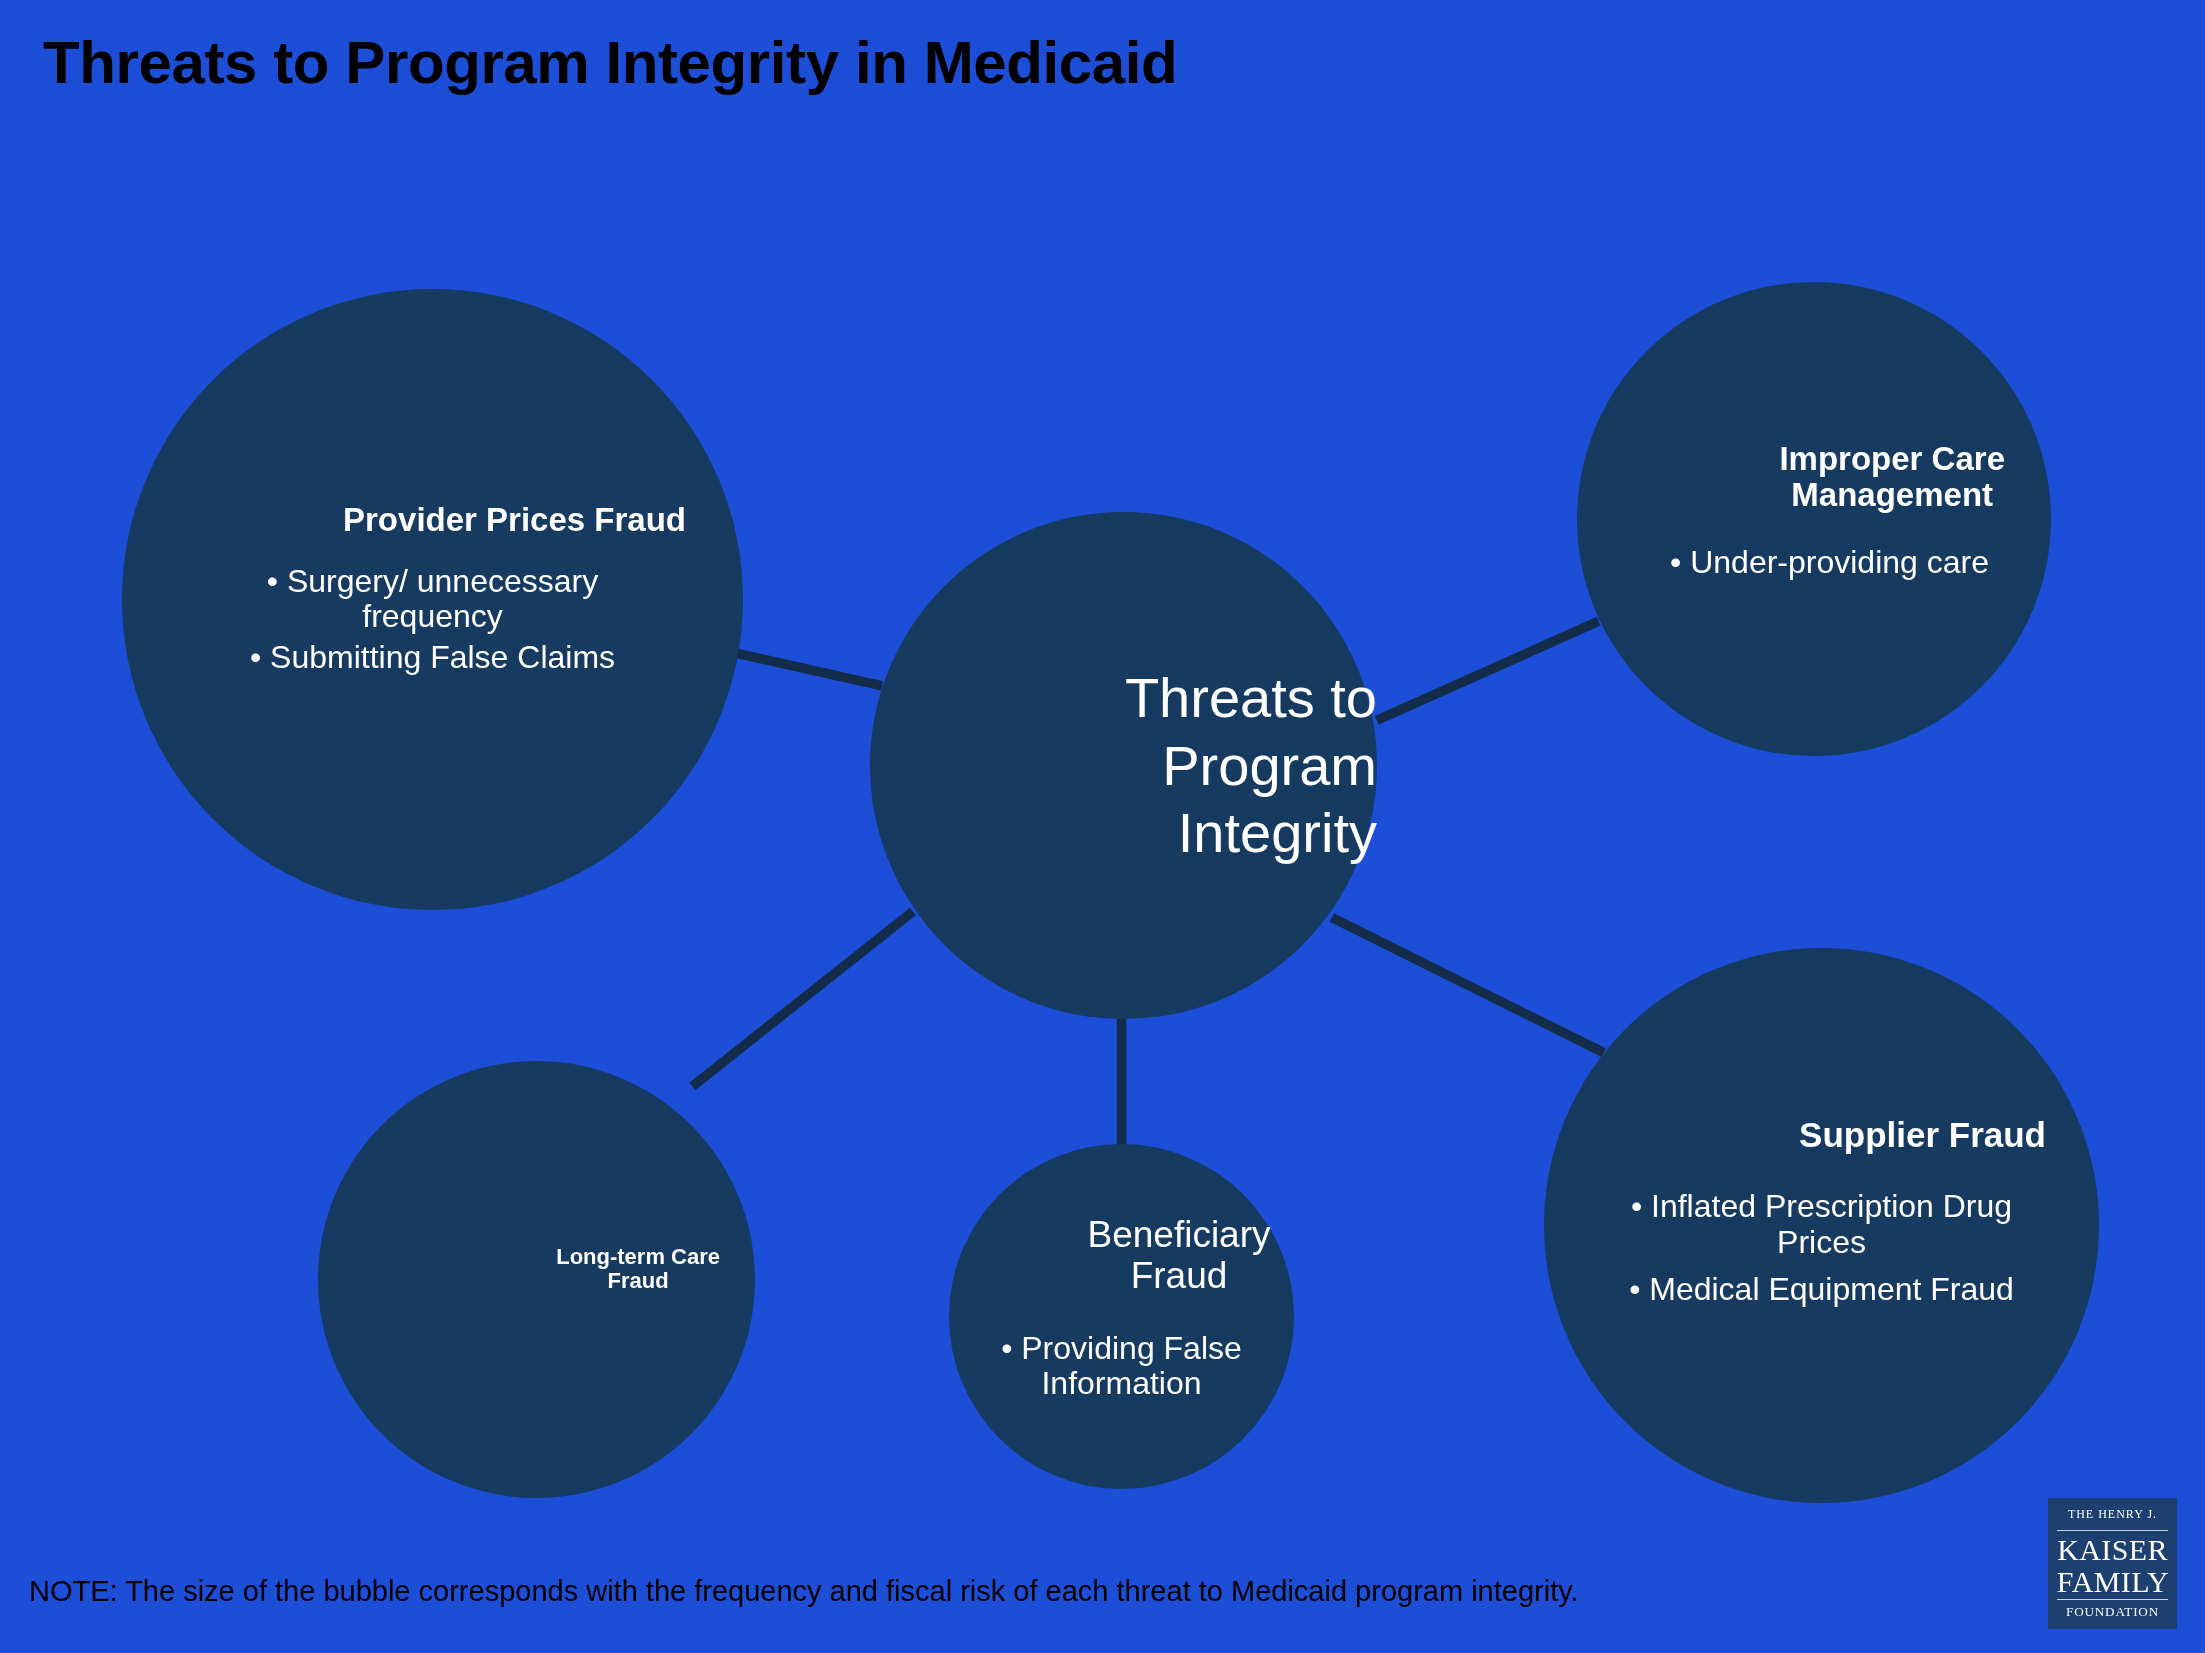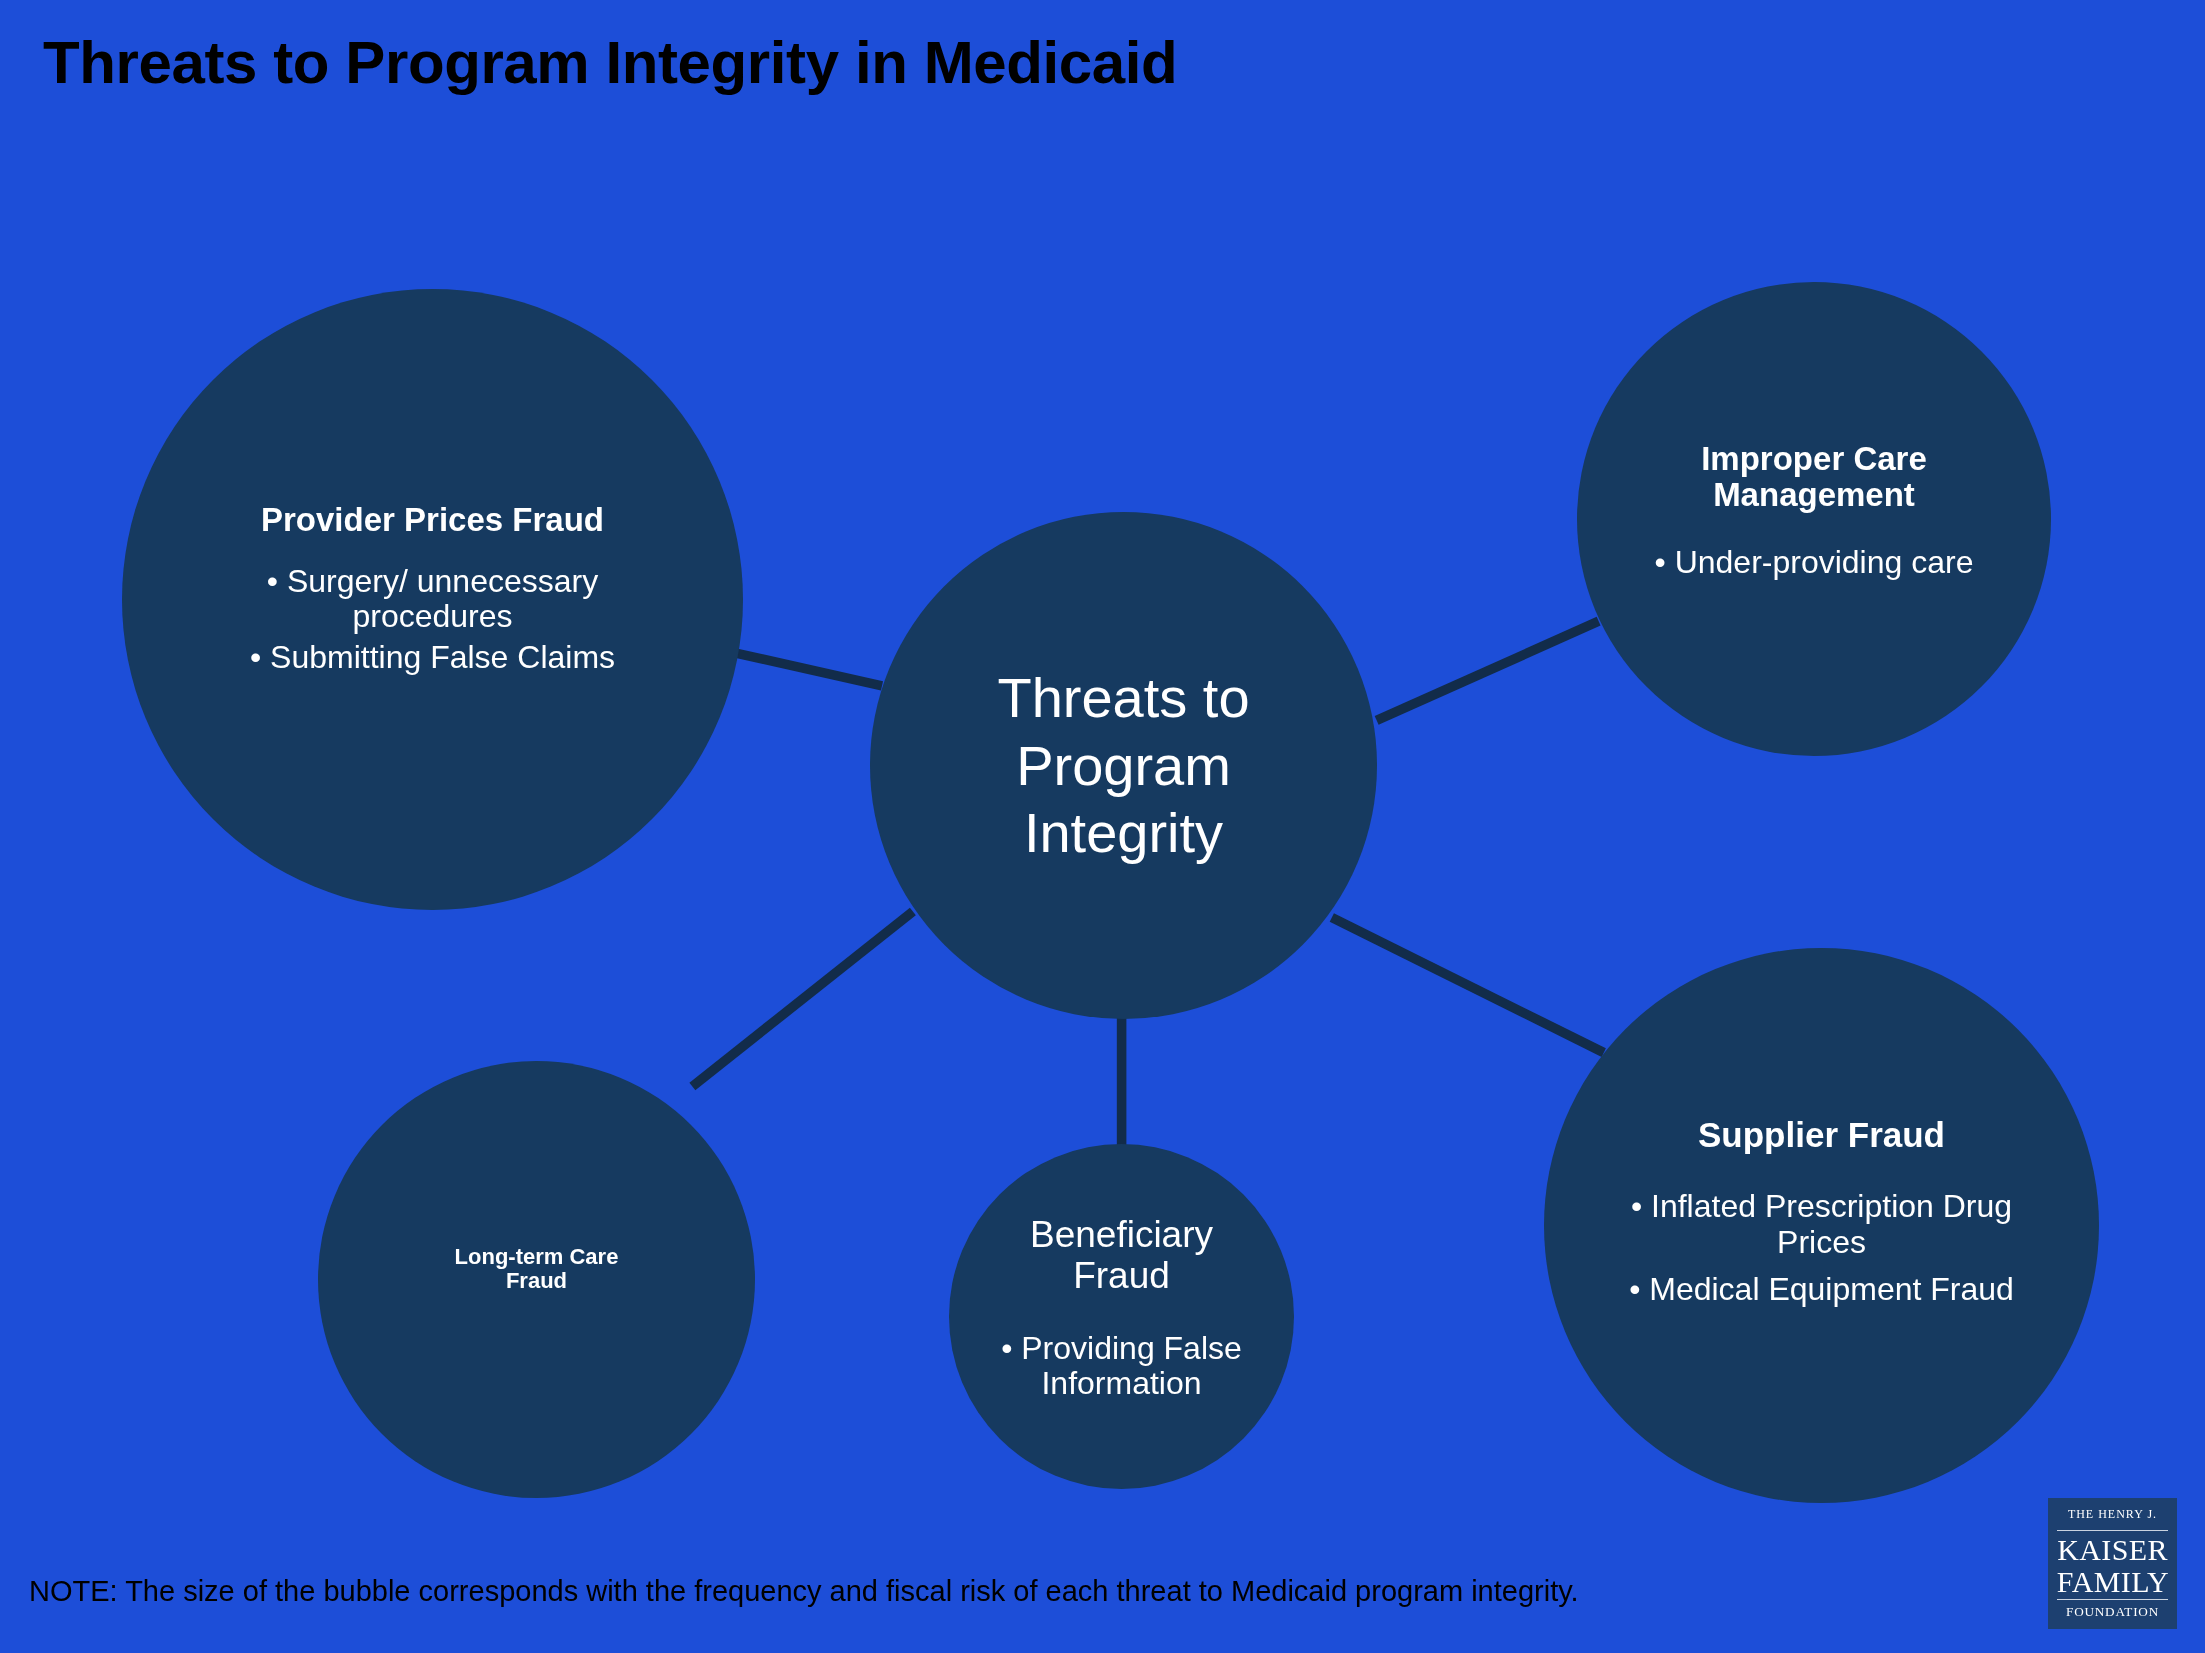--- a/index.html
+++ b/index.html
@@ -40,21 +40,21 @@
   }
 
   
   .bubble {
     position: absolute;
     border-radius: 50%;
     background: #163a60;
     color: #ffffff;
     display: flex;
     flex-direction: column;
-    align-items: center;
+    align-items: flex-end;
     justify-content: center;
     box-sizing: border-box;
     text-align: center;
   }
   .bubble .b-title {
     font-weight: bold;
     line-height: 1.09;
     margin: 0;
   }
   .bubble .b-list {
@@ -219,21 +219,21 @@
 
   <div class="bubble" id="bubble-center">
     <div class="c-title">Threats to</div>
     <div class="c-title">Program</div>
     <div class="c-title">Integrity</div>
   </div>
 
   <div class="bubble" id="bubble-provider">
     <div class="b-title">Provider Prices Fraud</div>
     <ul class="b-list">
-      <li>Surgery/ unnecessary procedures</li>
+      <li>Surgery/ unnecessary frequency</li>
       <li>Submitting False Claims</li>
     </ul>
   </div>
 
   <div class="bubble" id="bubble-improper">
     <div class="b-title">
       <span>Improper Care</span><br>
       <span>Management</span>
     </div>
     <ul class="b-list">

